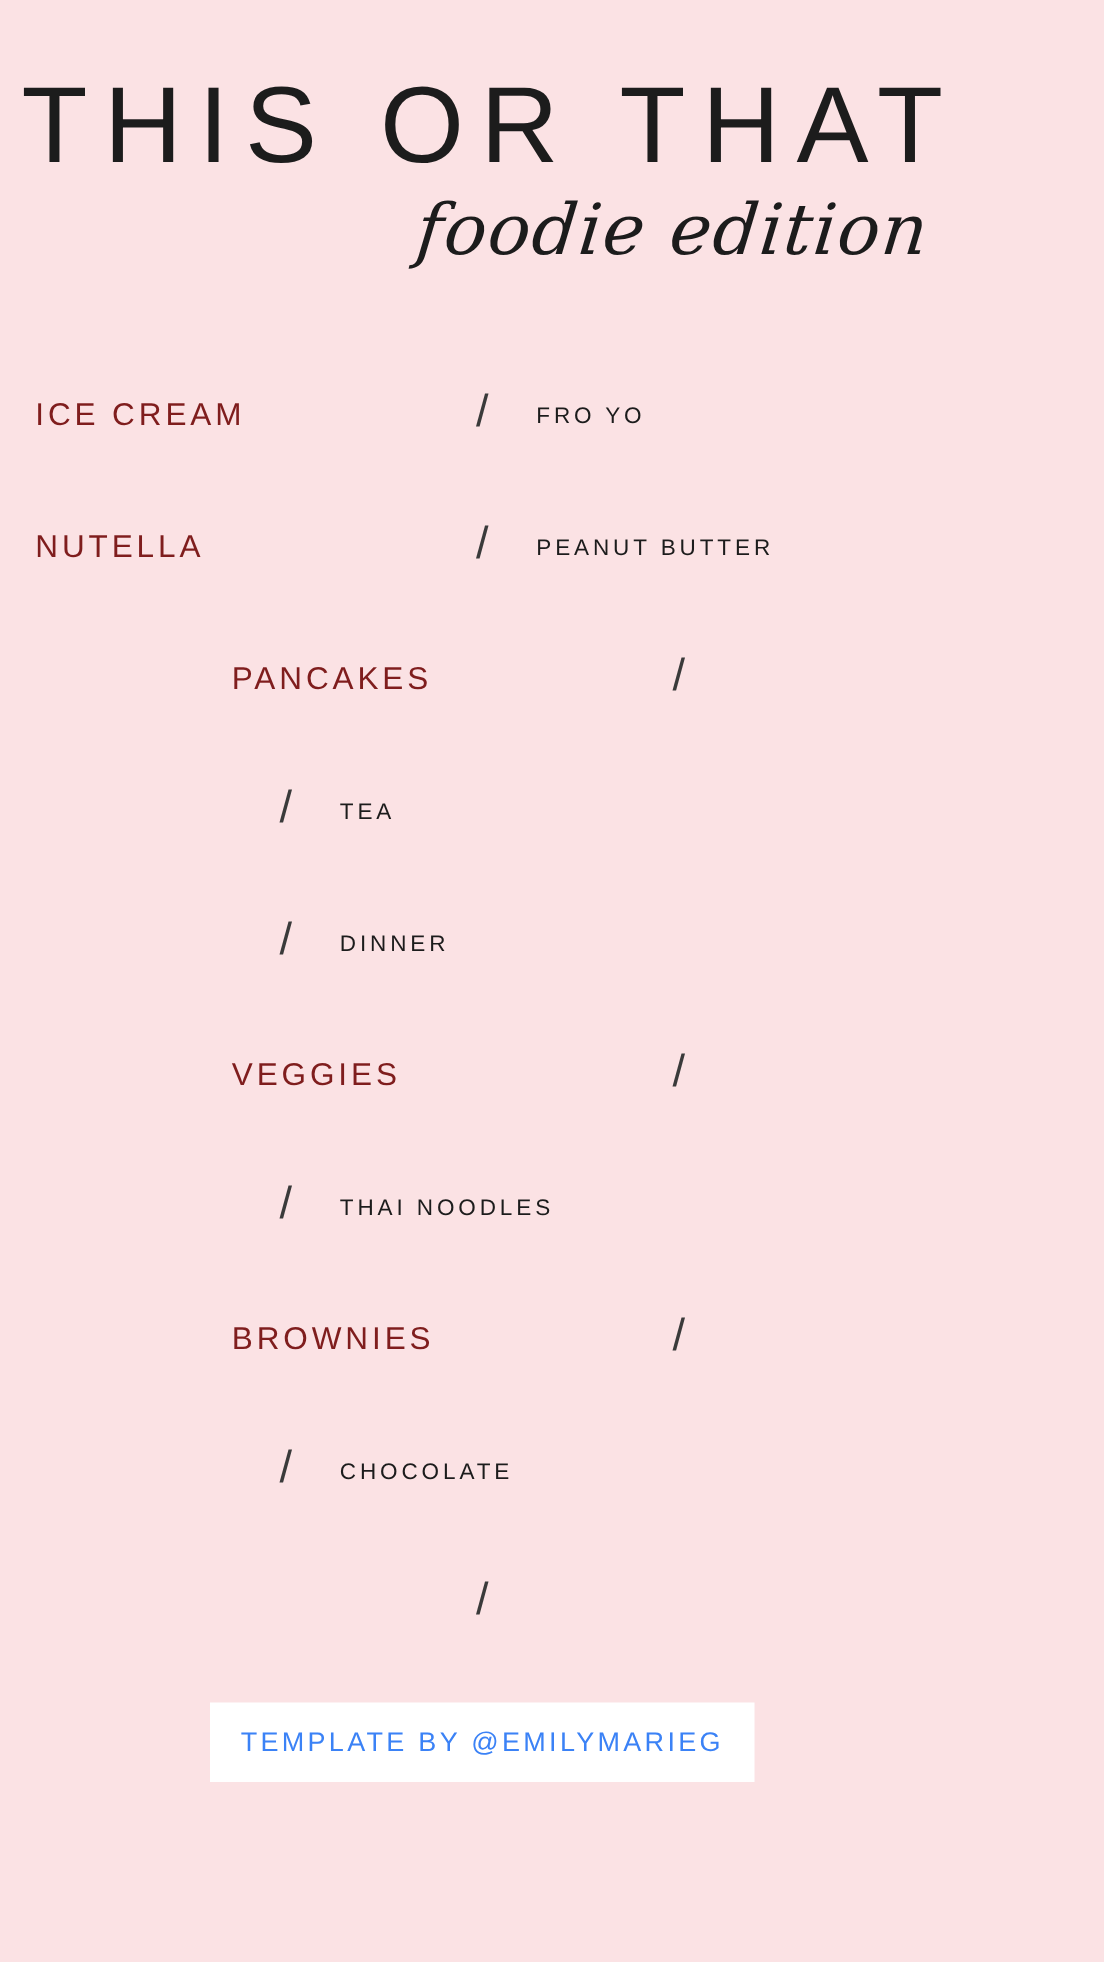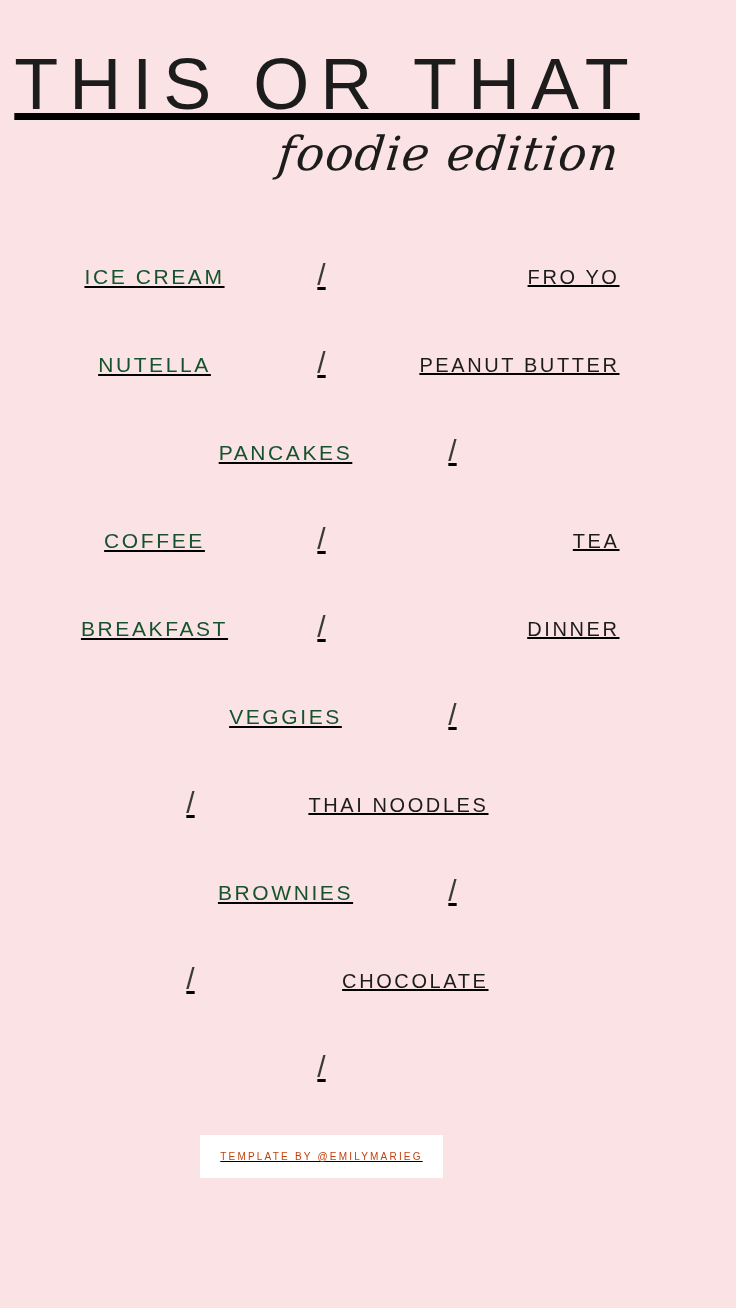--- a/index.html
+++ b/index.html
@@ -12,21 +12,20 @@
     background: #fbe2e4;
     font-family: "Liberation Sans", sans-serif;
     overflow: hidden;
   }
   .poster {
     position: relative;
     width: 643px;
     height: 1308px;
     background: #fbe2e4;
     box-sizing: border-box;
-    text-decoration: underline;
   }
   .title-block {
     padding-top: 48px;
     text-align: center;
   }
   .title-main {
     font-family: "Liberation Sans", sans-serif;
     font-size: 72px;
     letter-spacing: 11px;
     font-weight: 400;
@@ -56,55 +55,55 @@
     flex-direction: column;
   }
   .row {
     display: flex;
     align-items: center;
     justify-content: center;
     height: 88px;
   }
   .left {
     width: 262px;
-    text-align: center;
+    text-align: left;
     padding-right: 0;
     font-size: 21px;
     letter-spacing: 2.6px;
-    color: #14532d;
+    color: #7f1d1d;
     text-transform: uppercase;
     white-space: nowrap;
   }
   .slash {
     width: 72px;
     text-align: center;
     font-size: 30px;
     color: #3a3a3a;
     font-weight: 300;
     line-height: 1;
     transform: translateY(-2px);
   }
   .right {
     width: 262px;
-    text-align: right;
-    font-size: 20px;
+    text-align: left;
+    font-size: 15px;
     letter-spacing: 2.6px;
     color: #1c1c1c;
     text-transform: uppercase;
     white-space: nowrap;
   }
   .credit-wrap {
     display: flex;
     justify-content: center;
     margin-top: 22px;
   }
   .credit {
     background: #ffffff;
-    color: #c2410c;
-    font-size: 10px;
+    color: #3b82f6;
+    font-size: 18px;
     letter-spacing: 2.2px;
     padding: 16px 20px;
     text-transform: uppercase;
     white-space: nowrap;
   }
 </style>
 </head>
 <body>
 
 <div class="poster">
@@ -129,27 +128,25 @@
       <div class="slash">/</div>
       <div class="right">PEANUT BUTTER</div>
     </div>
 
     <div class="row">
       <div class="left">PANCAKES</div>
       <div class="slash">/</div>
     </div>
 
     <div class="row">
-      <div class="left">COFFEE</div>
       <div class="slash">/</div>
       <div class="right">TEA</div>
     </div>
 
     <div class="row">
-      <div class="left">BREAKFAST</div>
       <div class="slash">/</div>
       <div class="right">DINNER</div>
     </div>
 
     <div class="row">
       <div class="left">VEGGIES</div>
       <div class="slash">/</div>
     </div>
 
     <div class="row">

